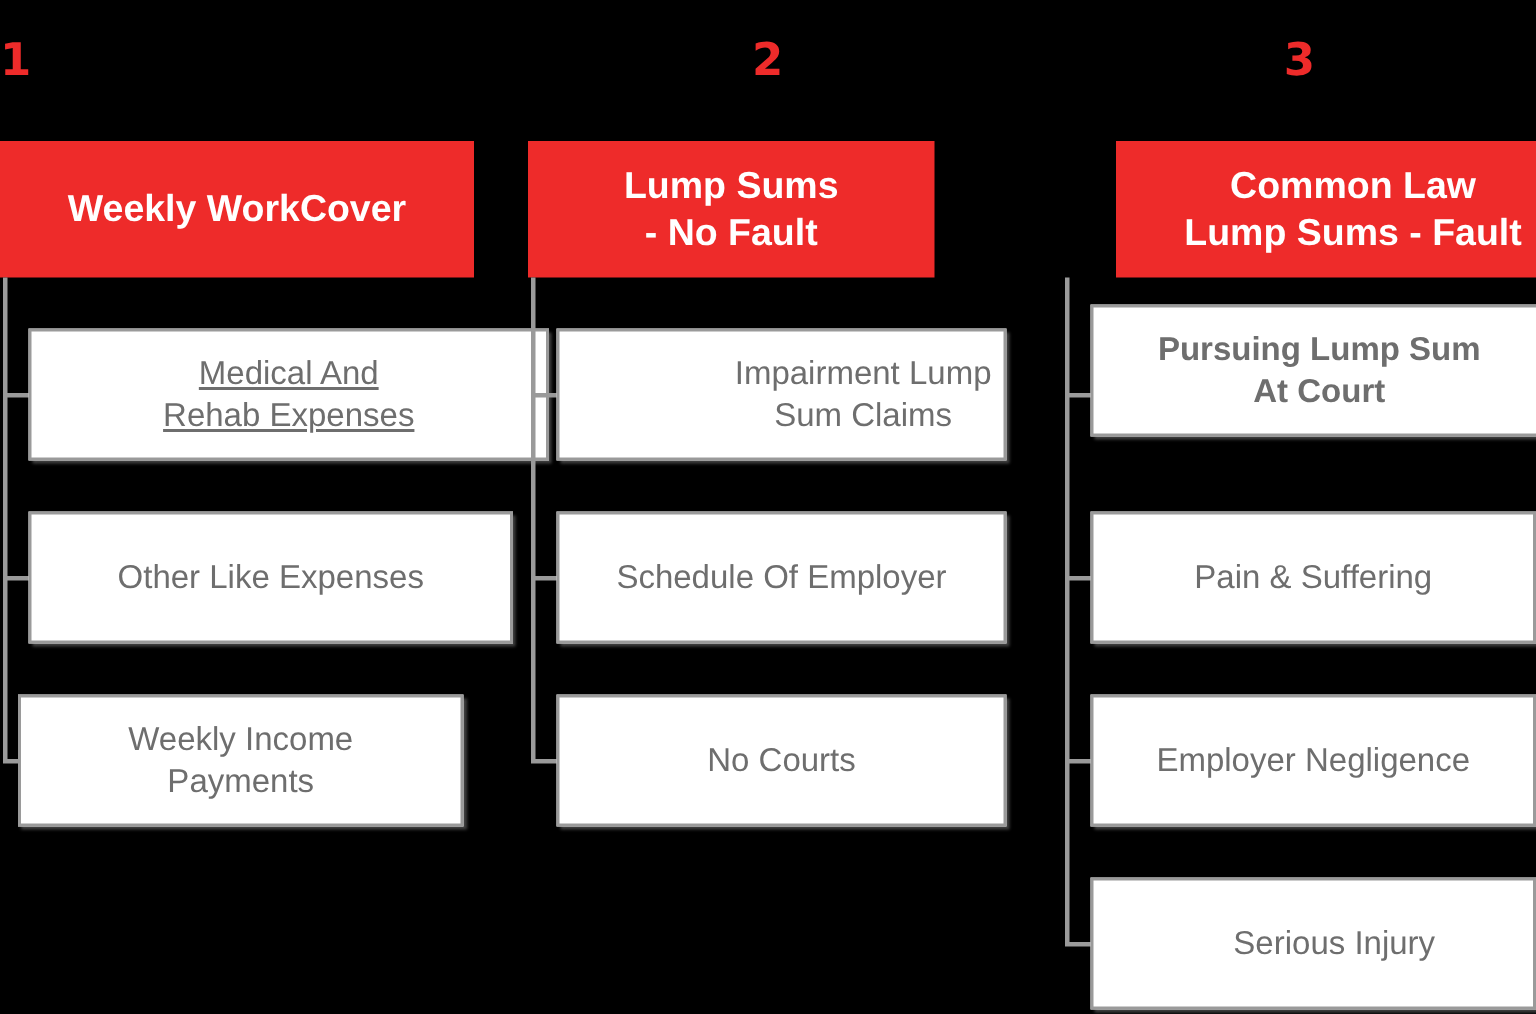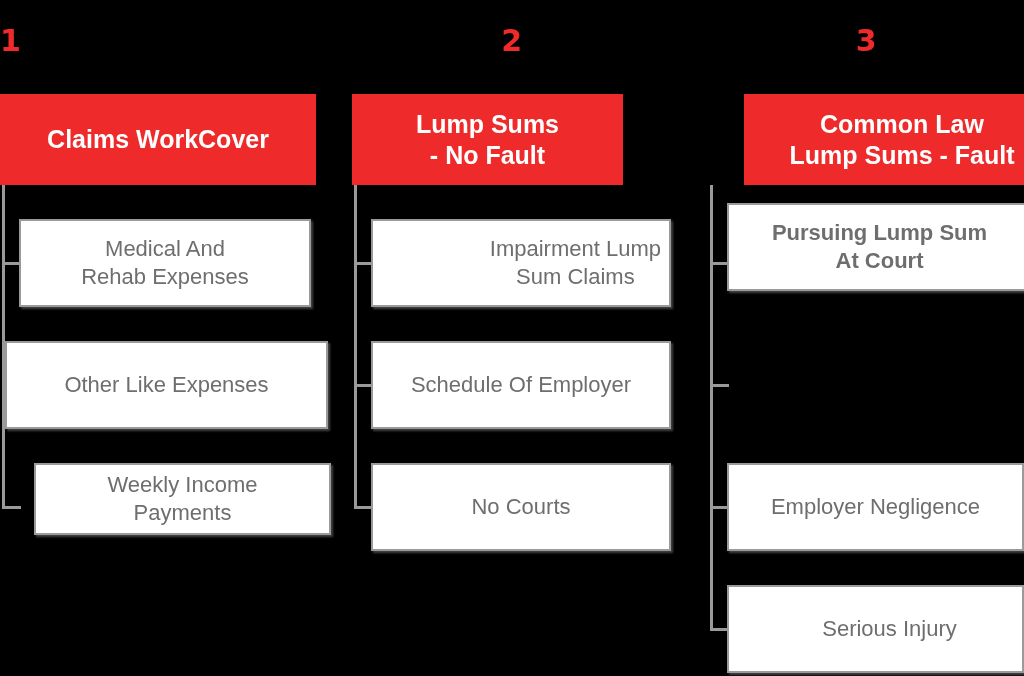--- a/index.html
+++ b/index.html
@@ -116,38 +116,38 @@
 </head>
 <body>
 
 <div id="canvas">
 
   <div class="column col-1">
 
     <div class="step-number">1</div>
 
     <div class="header-box">
-      <span class="header-label">Claims WorkCover</span>
+      <span class="header-label">Weekly WorkCover</span>
     </div>
 
     <div class="rail" style="top:185px; height:323px;"></div>
 
     <div class="stub" style="left:2px; top:262px; width:19px;"></div>
-    <div class="item-box" style="left:19px; top:219px; width:292px; height:88px;">
+    <div class="item-box" style="left:19px; top:219px; width:347px; height:88px;text-decoration:underline;">
       <span class="item-label">Medical And
 Rehab Expenses</span>
     </div>
 
     <div class="stub" style="left:2px; top:384px; width:19px;"></div>
-    <div class="item-box" style="left:5px; top:341px; width:323px; height:88px;">
+    <div class="item-box" style="left:19px; top:341px; width:323px; height:88px;">
       <span class="item-label">Other Like Expenses</span>
     </div>
 
     <div class="stub" style="left:2px; top:506px; width:19px;"></div>
-    <div class="item-box" style="left:34px; top:463px; width:297px; height:72px;">
+    <div class="item-box" style="left:12px; top:463px; width:297px; height:88px;">
       <span class="item-label">Weekly Income
 Payments</span>
     </div>
   </div>
 
   <div class="column col-2">
 
     <div class="step-number">2</div>
 
     <div class="header-box">
@@ -185,20 +185,23 @@
 
     <div class="rail" style="top:185px; height:444px;"></div>
 
     <div class="stub" style="left:2px; top:262px; width:19px;"></div>
     <div class="item-box" style="left:19px; top:203px; width:305px; height:88px;font-weight:bold;">
       <span class="item-label">Pursuing Lump Sum
 At Court</span>
     </div>
 
     <div class="stub" style="left:2px; top:384px; width:19px;"></div>
+    <div class="item-box" style="left:19px; top:341px; width:297px; height:88px;">
+      <span class="item-label">Pain &amp; Suffering</span>
+    </div>
 
     <div class="stub" style="left:2px; top:506px; width:19px;"></div>
     <div class="item-box" style="left:19px; top:463px; width:297px; height:88px;">
       <span class="item-label">Employer Negligence</span>
     </div>
 
     <div class="stub" style="left:2px; top:628px; width:19px;"></div>
     <div class="item-box" style="left:19px; top:585px; width:297px; height:88px;padding-left:36px;">
       <span class="item-label">Serious Injury</span>
     </div>

